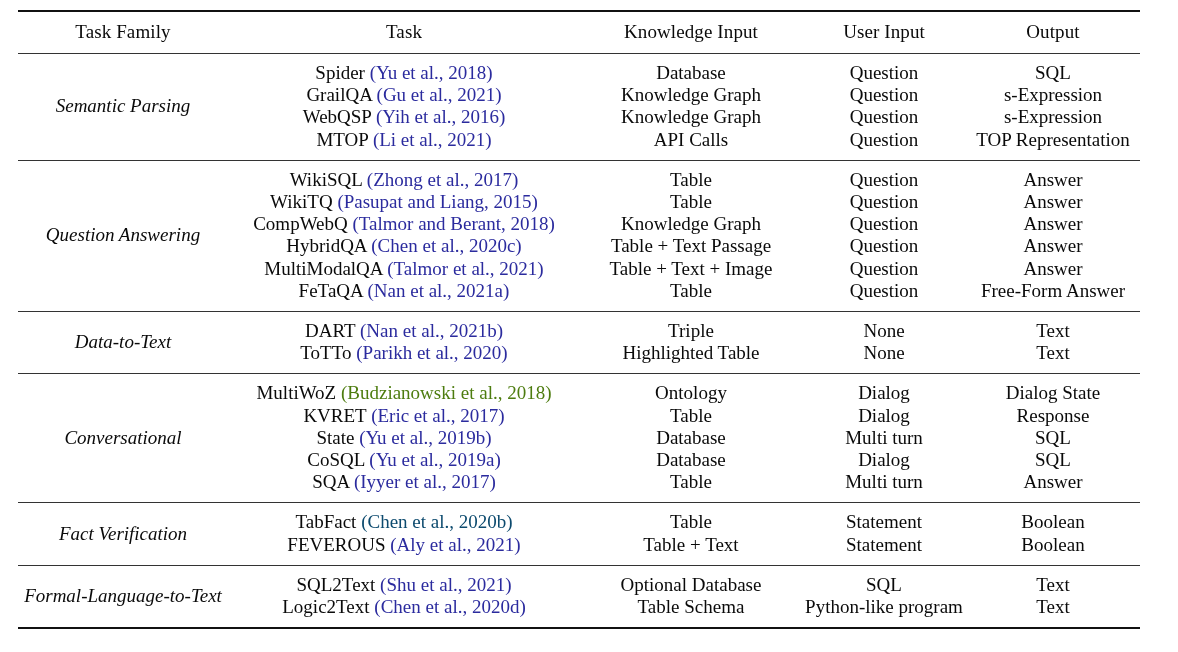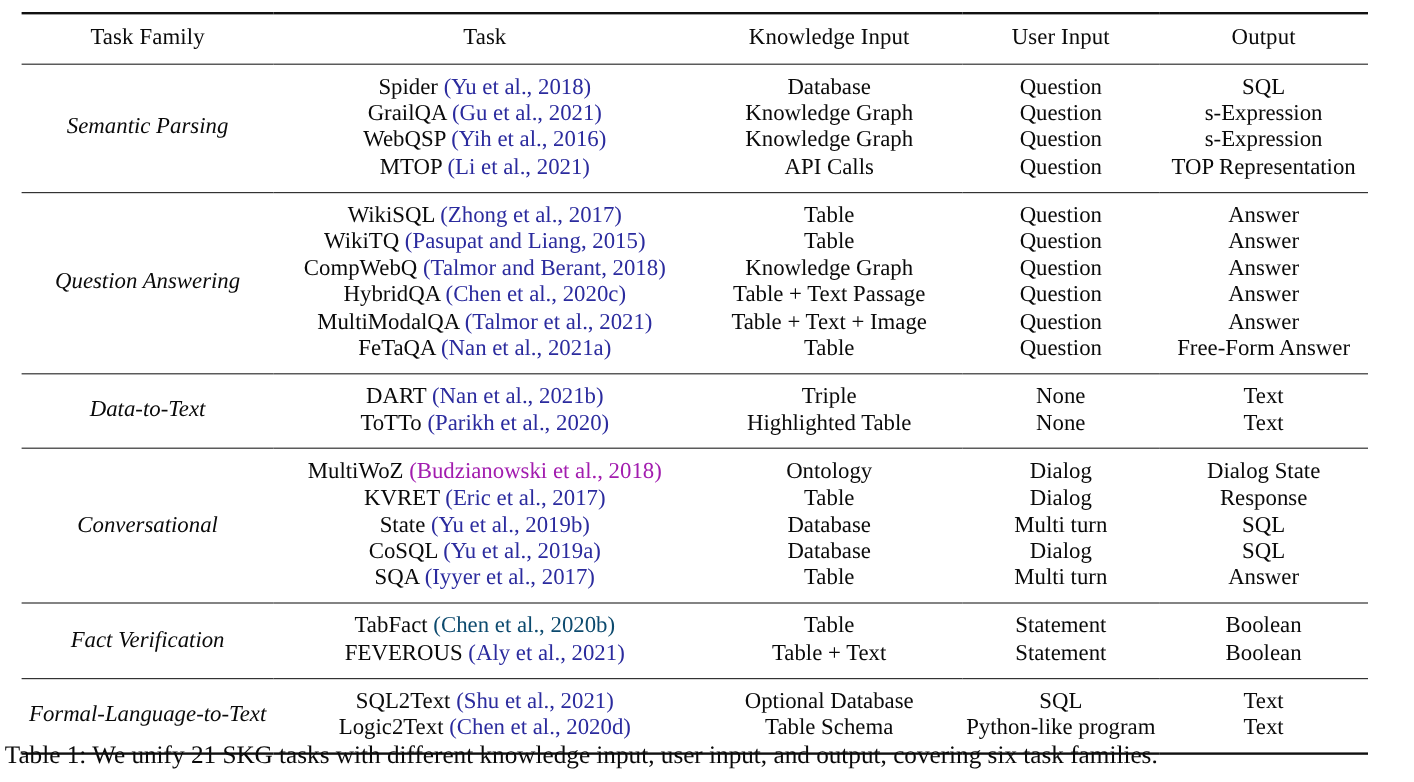--- a/index.html
+++ b/index.html
@@ -237,21 +237,21 @@
               <div class="stack">
                 <div>Text</div>
                 <div>Text</div>
               </div>
             </td>
           </tr>
           <tr class="group rule-mid">
             <td><span class="family-label">Conversational</span></td>
             <td>
               <div class="stack">
-                <div><span>MultiWoZ</span> <span class="cite" style="color: #a21caf;">(Budzianowski et al., 2018)</span></div>
+                <div><span>MultiWoZ</span> <span class="cite" style="color: #4d7c0f;">(Budzianowski et al., 2018)</span></div>
                 <div><span>KVRET</span> <span class="cite" style="color: rgb(43, 43, 158);">(Eric et al., 2017)</span></div>
                 <div><span>State</span> <span class="cite" style="color: rgb(43, 43, 158);">(Yu et al., 2019b)</span></div>
                 <div><span>CoSQL</span> <span class="cite" style="color: rgb(43, 43, 158);">(Yu et al., 2019a)</span></div>
                 <div><span>SQA</span> <span class="cite" style="color: rgb(43, 43, 158);">(Iyyer et al., 2017)</span></div>
               </div>
             </td>
             <td>
               <div class="stack">
                 <div>Ontology</div>
                 <div>Table</div>
@@ -330,16 +330,15 @@
               <div class="stack">
                 <div>Text</div>
                 <div>Text</div>
               </div>
             </td>
           </tr>
         </tbody>
     </table>
   </div>
 
-  <div class="caption">Table 1: We unify 21 SKG tasks with different knowledge input, user input, and output, covering six task families.</div>
 
 
 </div>
 
 </body></html>

